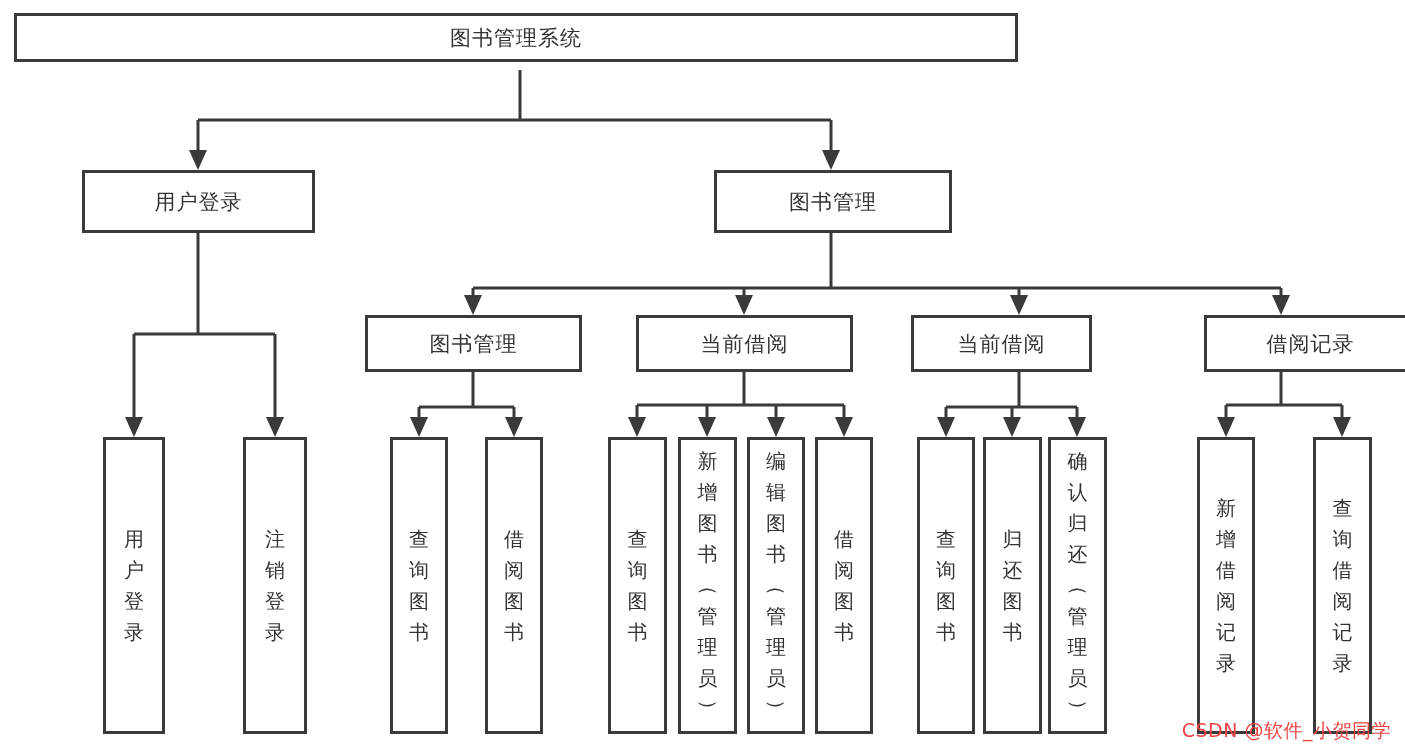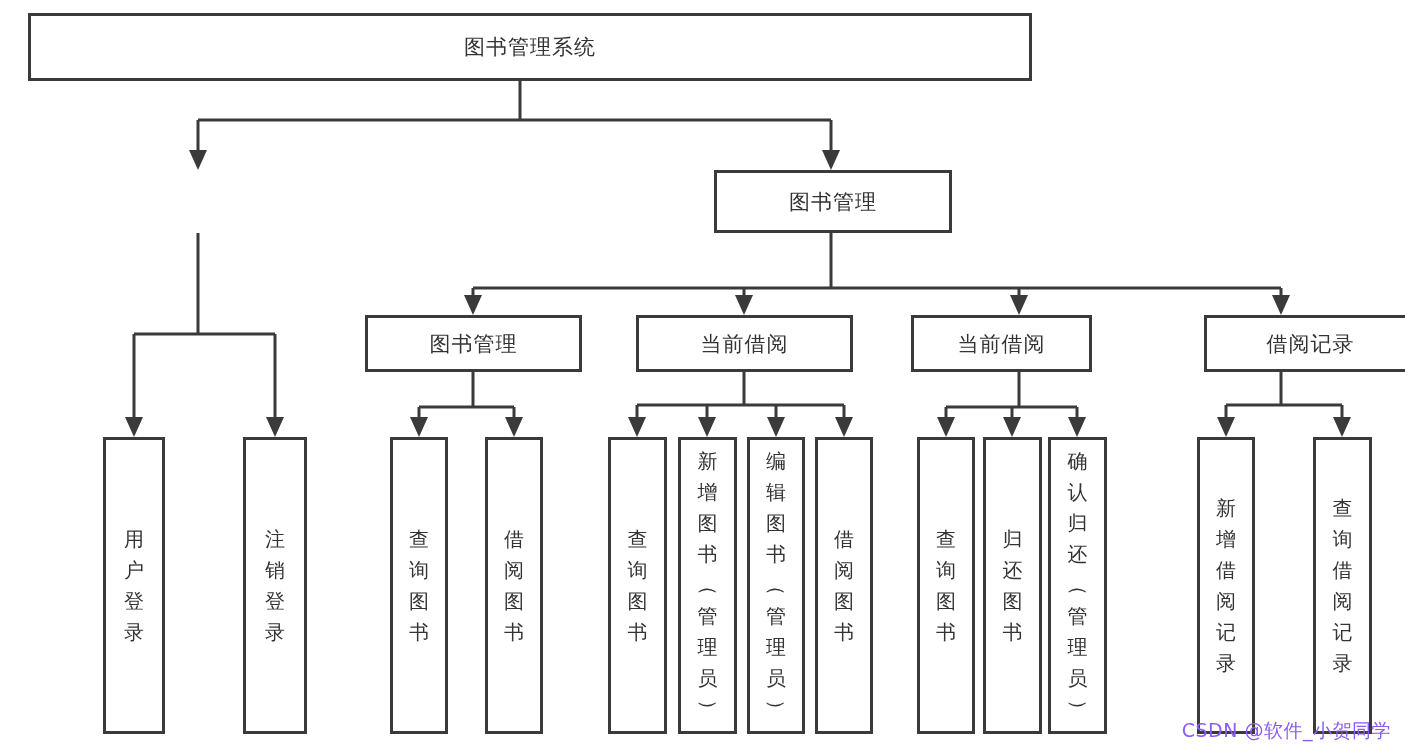--- a/index.html
+++ b/index.html
@@ -11,21 +11,21 @@
   .wires path{stroke:#3a3a3a;stroke-width:3;fill:none;}
   .wires polygon{fill:#3a3a3a;stroke:none;}
   .node{
     position:absolute;box-sizing:border-box;border:3px solid #3a3a3a;background:#fff;z-index:1;
   }
   .hbox{display:flex;align-items:center;justify-content:center;font-size:21px;letter-spacing:1px;}
   .vtext{display:flex;flex-direction:column;align-items:center;justify-content:center;height:100%;}
   .vchar{display:block;height:31px;line-height:31px;font-size:20px;text-align:center;}
   .vrot{transform:rotate(90deg);}
   .watermark{
-    position:absolute;right:14px;top:718px;z-index:2;font-size:19px;color:#8b5cf6;
+    position:absolute;right:14px;top:718px;z-index:2;font-size:19px;color:#ef4444;
     letter-spacing:0.5px;white-space:nowrap;
   }
 </style>
 </head>
 <body>
 
 <div class="stage">
 
   <svg class="wires" width="1405" height="747" aria-hidden="true">
 
@@ -70,22 +70,23 @@
       <polygon points="1068,417 1086,417 1077,437"></polygon>
     </g>
 
     <g>
       <path d="M1281 372 V405 M1226 405 H1342 M1226 405 V420 M1342 405 V420"></path>
       <polygon points="1217,417 1235,417 1226,437"></polygon>
       <polygon points="1333,417 1351,417 1342,437"></polygon>
     </g>
   </svg>
 
-  <div class="node hbox" style="left:28px;top:13px;width:1004px;height:68px">图书管理系统</div>
+  <div class="node hbox" style="left:14px;top:13px;width:1004px;height:49px">图书管理系统</div>
 
+  <div class="node hbox" style="left:82px;top:170px;width:233px;height:63px">用户登录</div>
   <div class="node hbox" style="left:714px;top:170px;width:238px;height:63px">图书管理</div>
 
   <div class="node hbox" style="left:365px;top:315px;width:217px;height:57px">图书管理</div>
   <div class="node hbox" style="left:636px;top:315px;width:217px;height:57px">当前借阅</div>
   <div class="node hbox" style="left:911px;top:315px;width:181px;height:57px">当前借阅</div>
   <div class="node hbox" style="left:1204px;top:315px;width:213px;height:57px">借阅记录</div>
 
   <div class="node vtext" style="left:103px;top:437px;width:62px;height:297px">
       <span class="vchar">用</span>
       <span class="vchar">户</span>

